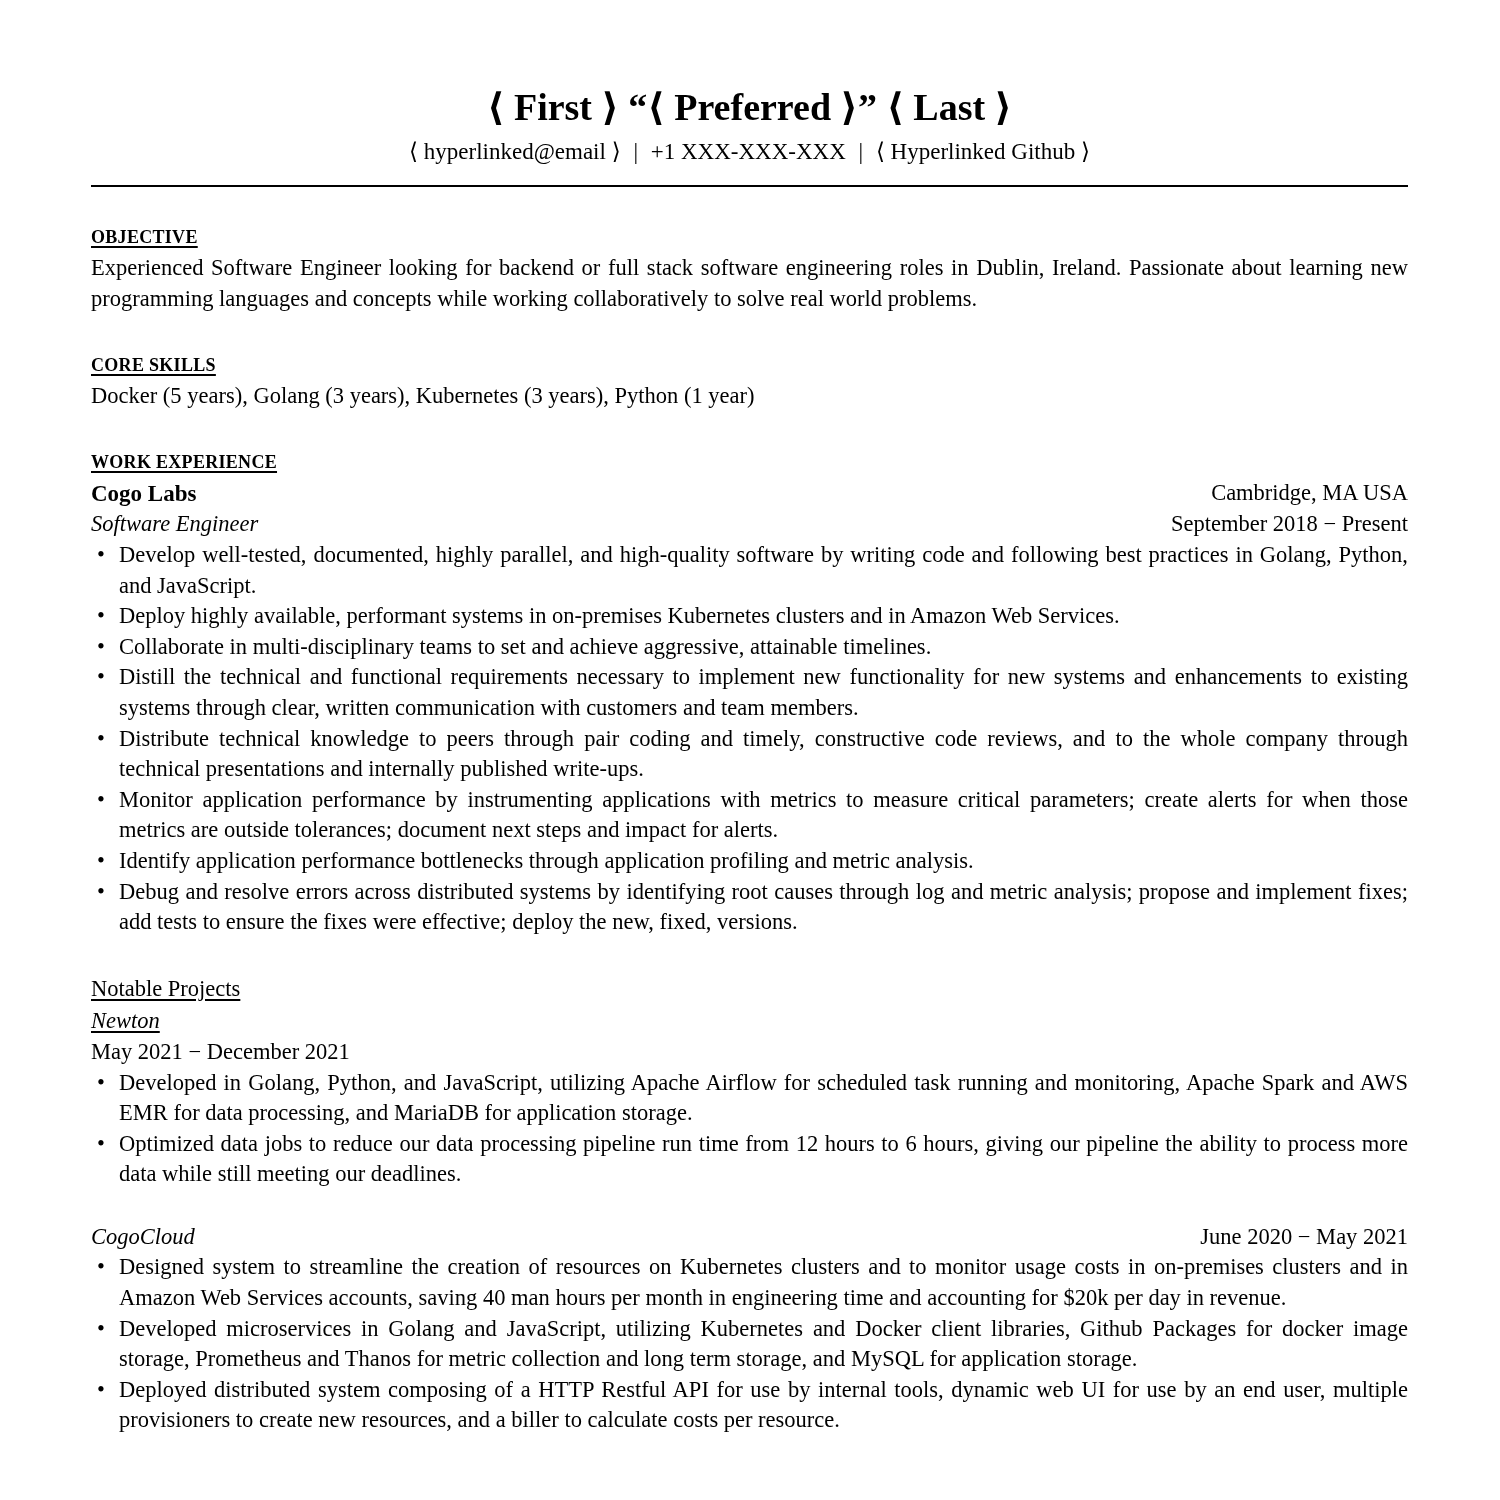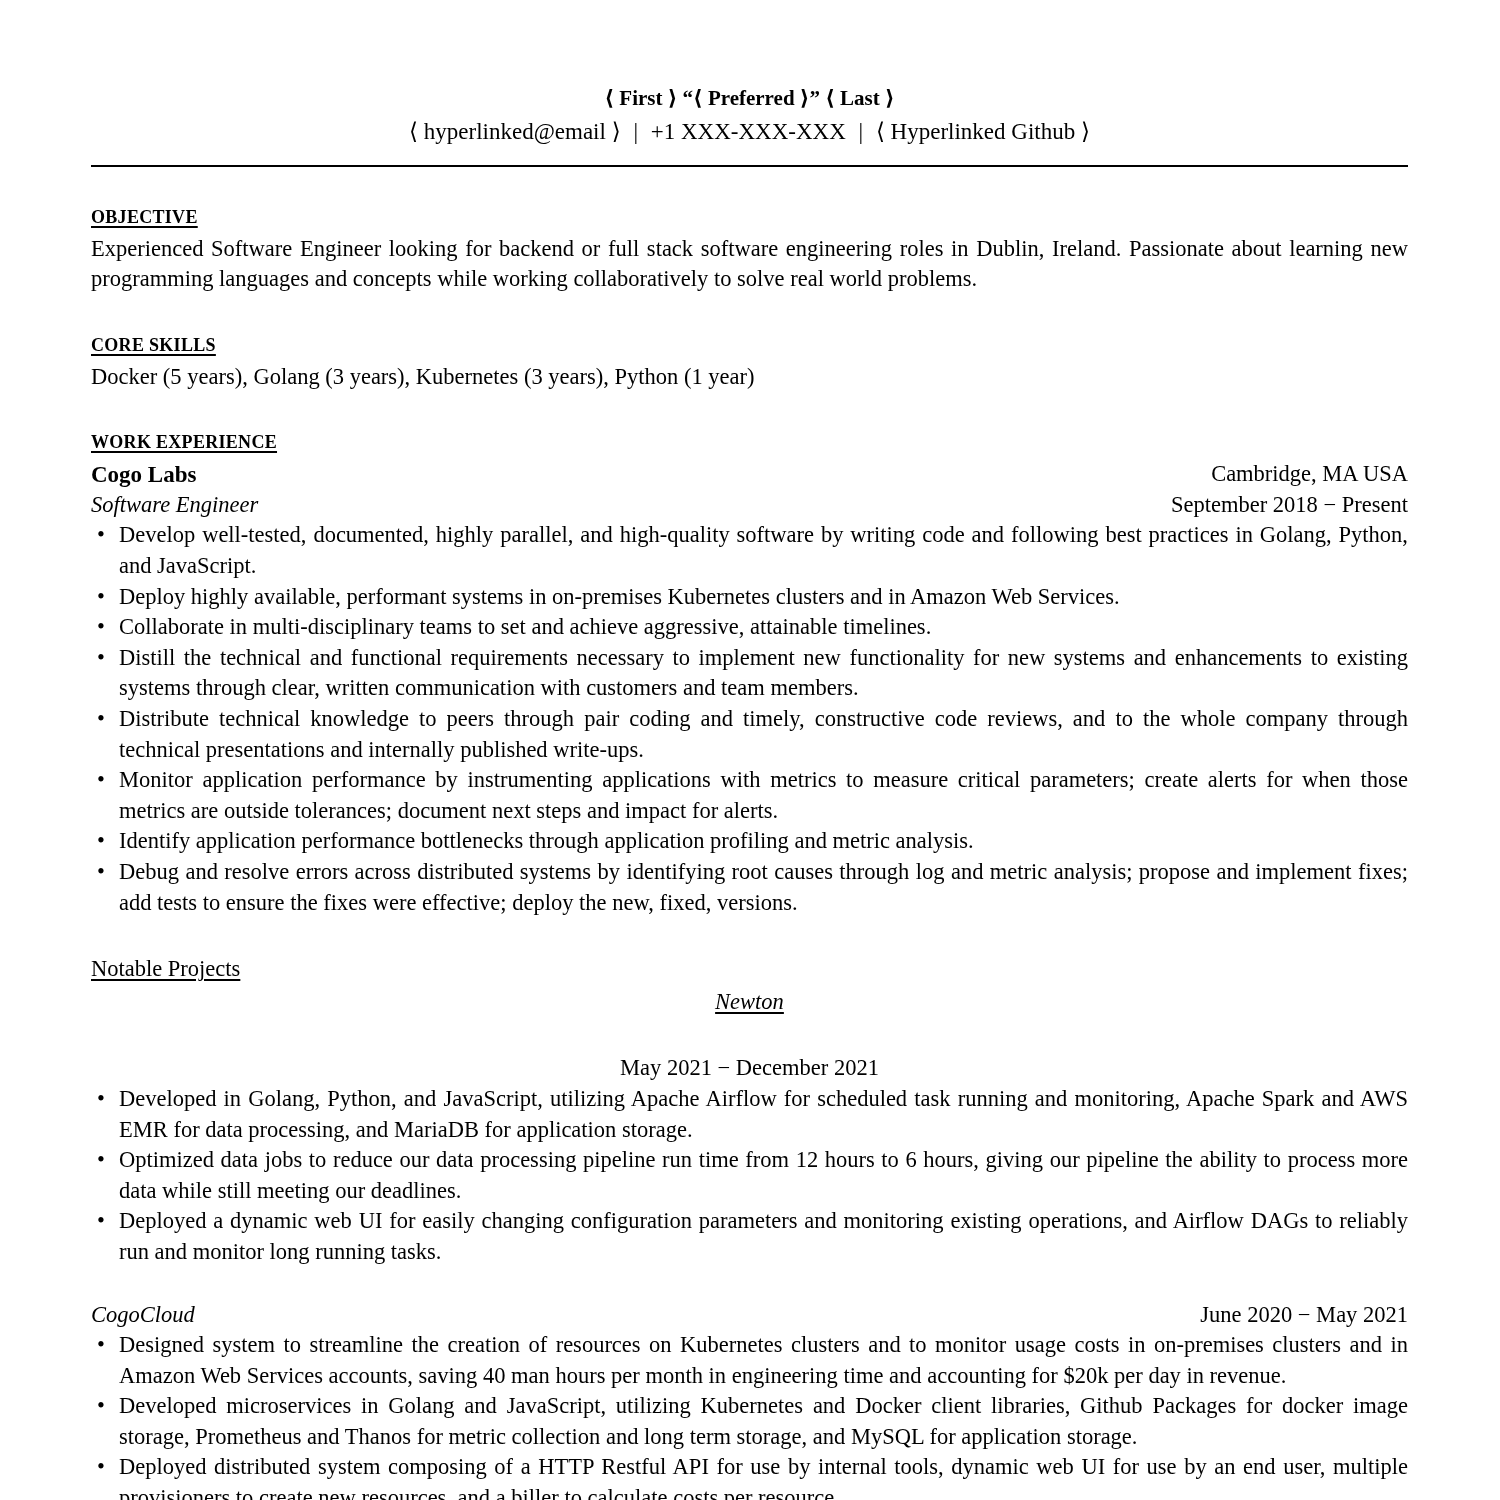--- a/index.html
+++ b/index.html
@@ -11,21 +11,21 @@
     color: #000000;
     font-family: "Liberation Serif", "DejaVu Serif", serif;
     font-size: 22.5px;
     line-height: 1.36;
   }
   .page { padding: 86px 92px 0 91px; }
 
   .name {
     text-align: center;
     font-weight: 700;
-    font-size: 21px;
+    font-size: 38px;
     line-height: 1.15;
   }
   .contact {
     text-align: center;
     font-size: 23px;
     margin-top: 6px;
   }
   .contact .sep { margin: 0 7px; }
 
   .rule {
@@ -51,22 +51,21 @@
 
   p.body-text {
     margin: 0;
     text-align: justify;
     hyphens: auto;
   }
 
   .row {
     display: flex;
     justify-content: space-between;
-    align-items: center;
-    gap: 36px;
+    align-items: flex-start;
   }
   .company { font-weight: 700; font-size: 23px; }
   .italic { font-style: italic; }
 
   ul.bullets {
     list-style: none;
     margin: 0;
     padding: 0;
   }
   ul.bullets li {
@@ -136,21 +135,20 @@
 
     <div class="subhead underlined" style="display:inline-block;">Notable Projects</div>
 
     <div class="row project-row">
       <span class="italic underlined">Newton</span>
       <span>May 2021 − December 2021</span>
     </div>
     <ul class="bullets">
         <li>Developed in Golang, Python, and JavaScript, utilizing Apache Airflow for scheduled task running and monitoring, Apache Spark and AWS EMR for data processing, and MariaDB for application storage.</li>
         <li>Optimized data jobs to reduce our data processing pipeline run time from 12 hours to 6 hours, giving our pipeline the ability to process more data while still meeting our deadlines.</li>
-        <li>Deployed a dynamic web UI for easily changing configuration parameters and monitoring existing operations, and Airflow DAGs to reliably run and monitor long running tasks.</li>
       </ul>
 
     <div class="row project-row-gap">
       <span class="italic">CogoCloud</span>
       <span>June 2020 − May 2021</span>
     </div>
     <ul class="bullets">
         <li>Designed system to streamline the creation of resources on Kubernetes clusters and to monitor usage costs in on-premises clusters and in Amazon Web Services accounts, saving 40 man hours per month in engineering time and accounting for $20k per day in revenue.</li>
         <li>Developed microservices in Golang and JavaScript, utilizing Kubernetes and Docker client libraries, Github Packages for docker image storage, Prometheus and Thanos for metric collection and long term storage, and MySQL for application storage.</li>
         <li>Deployed distributed system composing of a HTTP Restful API for use by internal tools, dynamic web UI for use by an end user, multiple provisioners to create new resources, and a biller to calculate costs per resource.</li>

